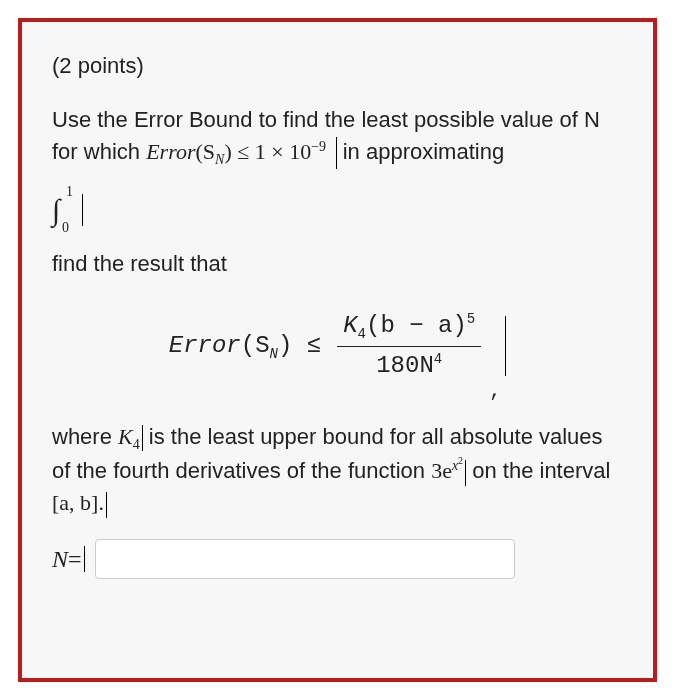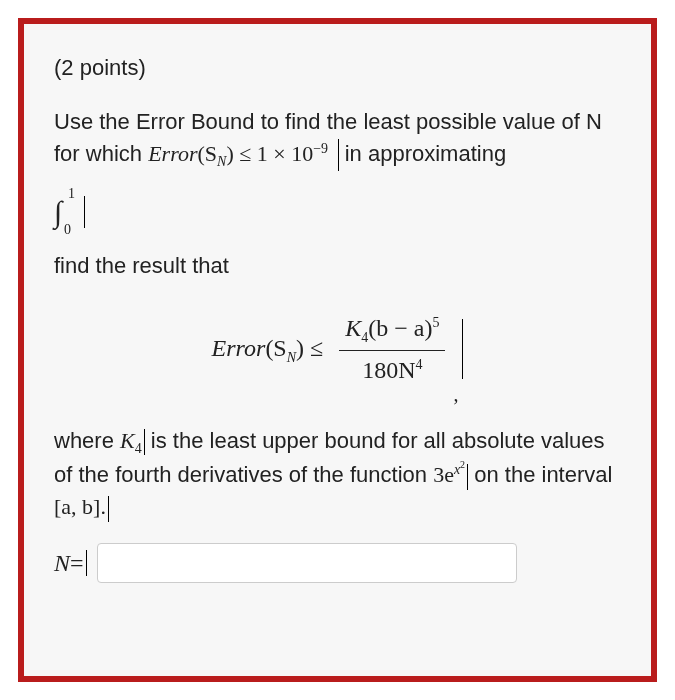--- a/index.html
+++ b/index.html
@@ -5,21 +5,21 @@
     * { margin: 0; padding: 0; box-sizing: border-box; }
     body {
       font-family: Arial, Helvetica, sans-serif;
       background: #ffffff;
       width: 675px;
       height: 700px;
       padding: 18px;
     }
     .question-card {
       background: #f7f7f7;
-      border: 6px solid #b91c1c;
+      border: 4px solid #b91c1c;
       padding: 28px 30px;
       width: 100%;
       height: 100%;
       color: #222222;
       font-size: 22px;
       line-height: 1.45;
       position: relative;
     }
     .points {
       margin-bottom: 22px;
@@ -83,21 +83,21 @@
     .cursor-bar-sm {
       display: inline-block;
       width: 1px;
       height: 26px;
       background: #000000;
       vertical-align: middle;
       margin-left: 2px;
     }
     .display-formula {
       text-align: center;
-      font-family: Liberation Serif, serif;
+      font-family: Liberation Mono, monospace;
       font-style: italic;
       font-size: 24px;
       margin: 14px 0 22px 0;
       display: flex;
       justify-content: center;
       align-items: center;
     }
     .display-formula .lhs {
       margin-right: 10px;
     }

